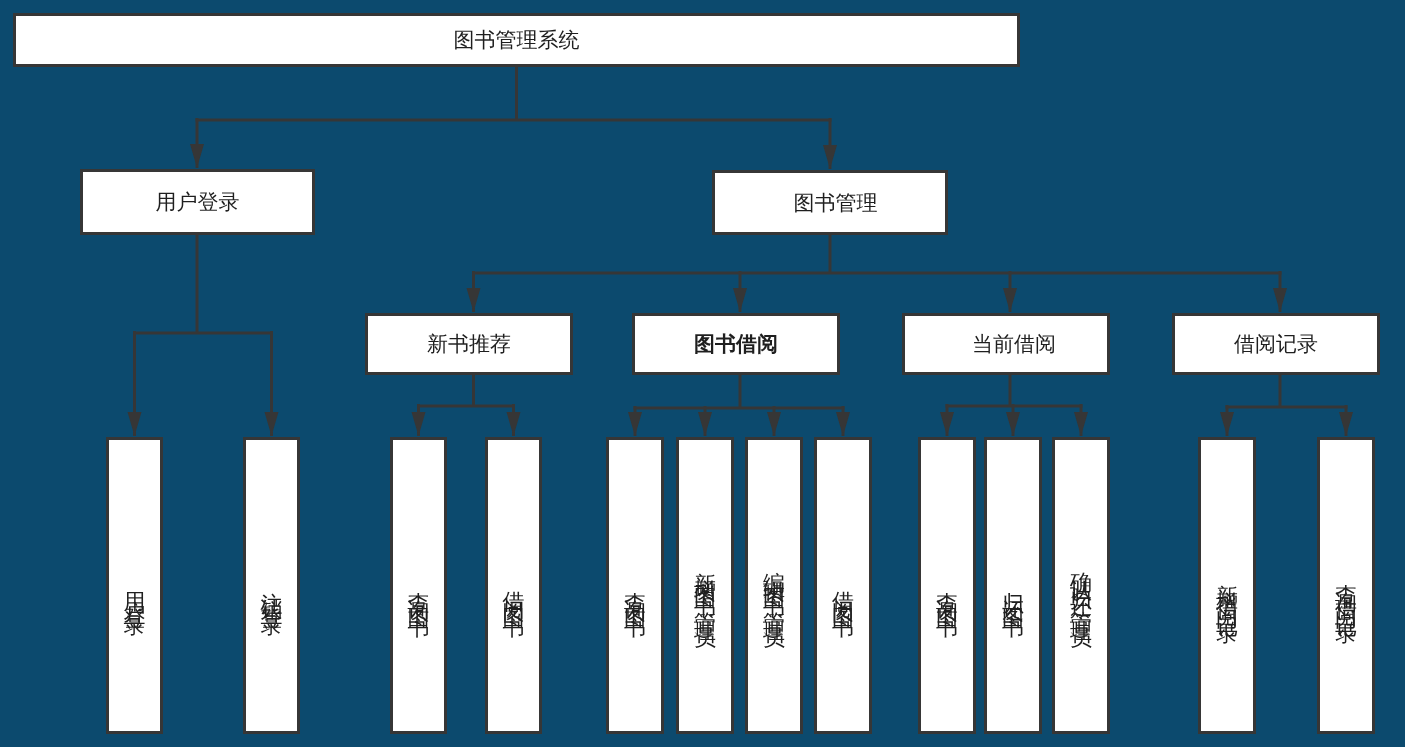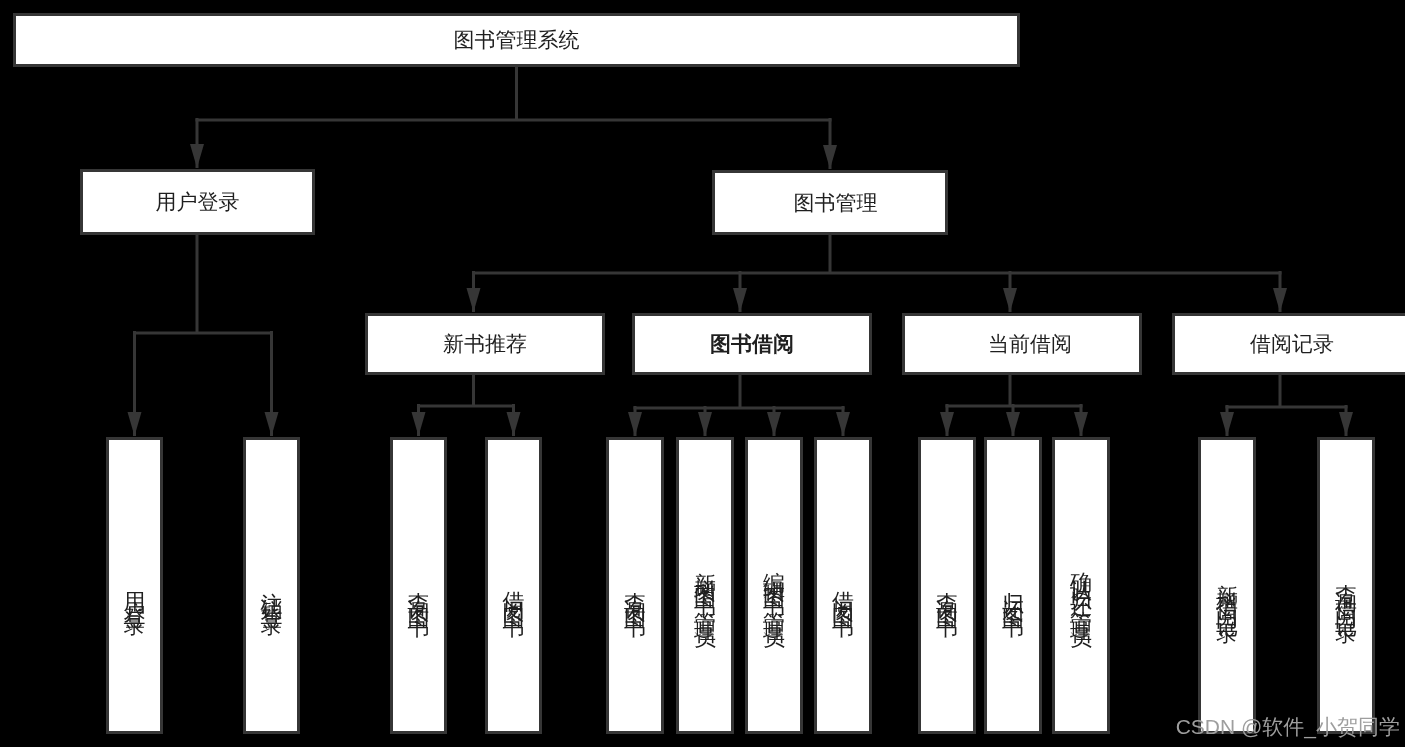--- a/index.html
+++ b/index.html
@@ -1,20 +1,20 @@
 <!DOCTYPE html>
 <html><head>
 <meta charset="utf-8">
 <style>
   html, body { margin: 0; padding: 0; background: #ffffff; }
   .canvas {
     position: relative;
     width: 1405px;
     height: 747px;
-    background: #000000;
+    background: #0c4a6e;
     font-family: "Liberation Sans", sans-serif;
     overflow: hidden;
   }
   .connectors {
     position: absolute;
     left: 0; top: 0;
     width: 1405px; height: 747px;
     z-index: 1;
     pointer-events: none;
   }
@@ -36,21 +36,21 @@
     text-orientation: mixed;
     font-size: 22px;
     letter-spacing: 8px;
     margin-top: 8px; 
     white-space: nowrap;
   }
   
   .n-root  { left: 13px;   top: 13px;  width: 1007px; height: 54px; }
   .n-ul    { left: 80px;   top: 169px; width: 235px;  height: 66px; }
   .n-bm    { left: 712px;  top: 170px; width: 236px;  height: 65px; padding-left: 11px; }
-  .n-l3    { top: 313px; width: 240px; height: 62px; text-align: center; }
+  .n-l3    { top: 313px; width: 208px; height: 62px; text-align: center; }
   .n-nr    { left: 365px;  }
   .n-bb    { left: 632px; font-weight: bold;  }
   .n-cb    { left: 902px; padding-left: 16px;  }
   .n-br    { left: 1172px; }
   .leaf    { top: 437px; height: 297px; width: 57px; }
   .lf-1  { left: 106px;  }
   .lf-2  { left: 243px;  }
   .lf-3  { left: 390px;  }
   .lf-4  { left: 485px;  }
   .lf-5  { left: 606px;  width: 58px; }
@@ -188,15 +188,14 @@
     <span>确认归还（管理员）</span>
   </div>
 
   <div class="box leaf lf-12">
     <span>新增借阅记录</span>
   </div>
   <div class="box leaf lf-13">
     <span>查询借阅记录</span>
   </div>
 
-  <div class="watermark">CSDN @软件_小贺同学</div>
 
 </div>
 
 </body></html>

